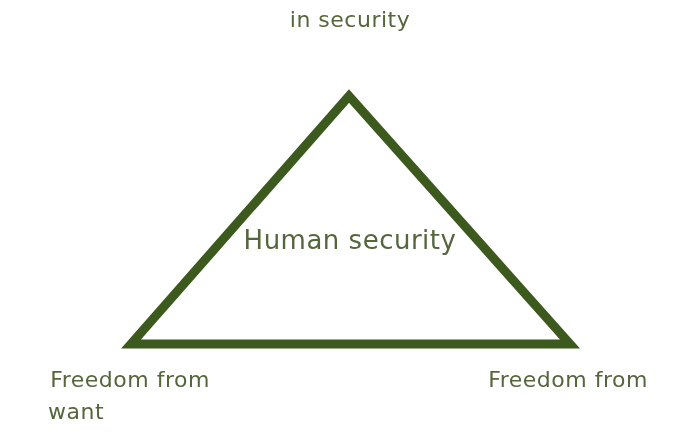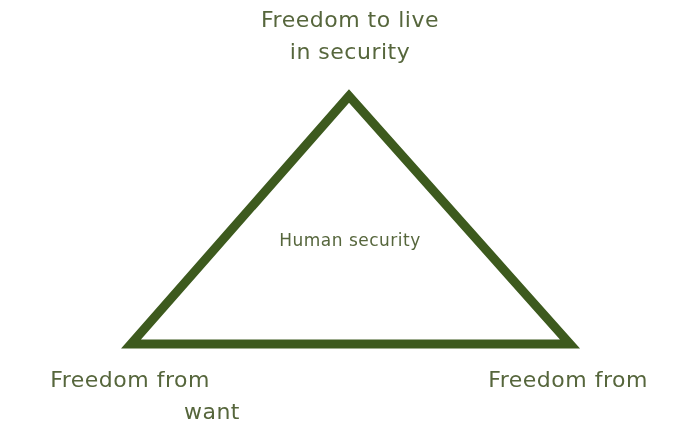--- a/index.html
+++ b/index.html
@@ -7,37 +7,36 @@
       width: 700px; height: 434px; background: #ffffff; position: relative; overflow: hidden;
       font-family: "DejaVu Sans", "Liberation Sans", sans-serif;
     }
     .label {
       position: absolute; color: #56663c; font-size: 22px; line-height: 32px;
       text-align: center; letter-spacing: 0.5px; white-space: nowrap;
     }
     #top { left: 200px; width: 300px; top: 4px; }
     #left { left: 20px; width: 220px; top: 364px; }
     #right { left: 458px; width: 220px; top: 364px; }
-    #center { left: 200px; width: 300px; top: 224px; font-size: 17px; }
+    #center { left: 200px; width: 300px; top: 224px; font-size: 26px; }
     svg { position: absolute; left: 0; top: 0; }
   </style>
 </head>
 <body>
 
 <svg width="700" height="434">
   <polygon points="349,96 131,344 570,344" fill="none" stroke="#3d5a1e" stroke-width="9" stroke-linejoin="miter"></polygon>
 </svg>
 
 <div class="label" id="top">
-  <div>Freedom to live</div>
   <div>in security</div>
 </div>
 
 <div class="label" id="center">Human security</div>
 
 <div class="label" id="left">
   <div style="text-align:center">Freedom from</div>
-  <div style="text-align:right; padding-left:28px">want</div>
+  <div style="text-align:left; padding-left:28px">want</div>
 </div>
 
 <div class="label" id="right">
   <div>Freedom from</div>
 </div>
 
 </body></html>

